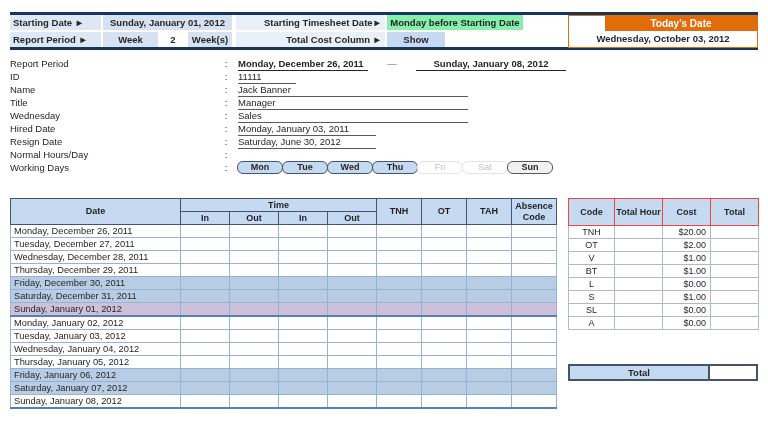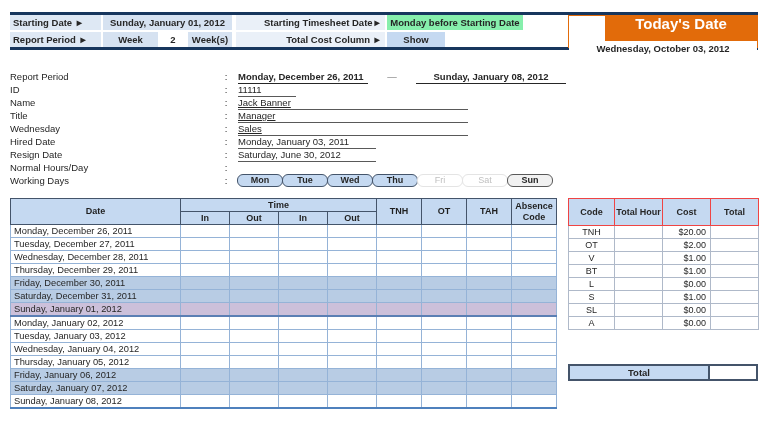--- a/index.html
+++ b/index.html
@@ -20,34 +20,34 @@
   .c-start-value{left:93px;top:0;width:129px;background:#D6E2F1;text-align:center;}
   .c-sts-label{left:226px;top:0;width:149px;background:#EAF0F8;text-align:right;padding-right:3px;}
   .c-monday-before{left:377px;top:0;width:136px;background:#86efac;text-align:center;}
   .c-report-label{left:0;top:17px;width:91px;background:#DEE8F4;padding-left:3px;}
   .c-week-label{left:93px;top:17px;width:55px;background:#D6E2F1;text-align:center;}
   .c-week-value{left:148px;top:17px;width:30px;background:#ffffff;text-align:center;}
   .c-weeks-label{left:178px;top:17px;width:44px;background:#D6E2F1;text-align:center;}
   .c-tcc-label{left:226px;top:17px;width:149px;background:#EAF0F8;text-align:right;padding-right:3px;}
   .c-show{left:377px;top:17px;width:58px;background:#C5D9F1;text-align:center;}
   #today-block{position:absolute;left:558px;top:0;width:188px;height:31px;border:1px solid #E26B0A;}
-  .today-label{height:25px;line-height:15px;background:#E26B0A;color:#ffffff;text-align:center;font-weight:bold;font-size:15px;margin-left:36px;}
+  .today-label{height:15px;line-height:15px;background:#E26B0A;color:#ffffff;text-align:center;font-weight:bold;font-size:10px;margin-left:36px;}
   .today-value{height:16px;line-height:16px;background:#ffffff;text-align:center;font-weight:bold;font-size:9.5px;}
   
-  #form{position:absolute;left:10px;top:70px;width:556px;font-size:9.5px;}
+  #form{position:absolute;left:10px;top:57px;width:556px;font-size:9.5px;}
   .frow{position:relative;height:13px;line-height:13px;}
   .flabel{position:absolute;left:0;white-space:nowrap;color:#262626;}
   .fcolon{position:absolute;left:208px;width:16px;text-align:center;}
   .fvalue{position:absolute;left:228px;white-space:nowrap;}
   .u{display:inline-block;border-bottom:1px solid #595959;vertical-align:top;box-sizing:border-box;}
   .rp-from{width:130px;font-weight:bold;border-bottom:1px solid #262626;}
   .rp-dash{display:inline-block;width:48px;text-align:center;color:#808080;}
   .rp-to{width:150px;font-weight:bold;text-align:center;border-bottom:1px solid #262626;}
   .u-id{width:58px;}
-  .u-wide{width:230px;text-decoration:underline;}
+  .u-wide{width:230px;}
   .u-date{width:138px;}
   .u-hours{width:42px;text-align:right;padding-right:6px;}
   .nh-unit{margin-left:10px;}
   #working-days{position:absolute;left:228px;top:0;display:flex;}
   .day{width:46px;height:13px;line-height:11px;text-align:center;font-size:9px;box-sizing:border-box;margin-left:-1px;border-radius:6px;}
   .day.on{background:#C5D9F1;border:1px solid #44546A;font-weight:bold;}
   .day.off{background:#ffffff;border:1px solid #E4E4E4;color:#BFBFBF;}
   .day.sun{background:#F1F1F1;border:1px solid #595959;font-weight:bold;}
   
   #timesheet{

